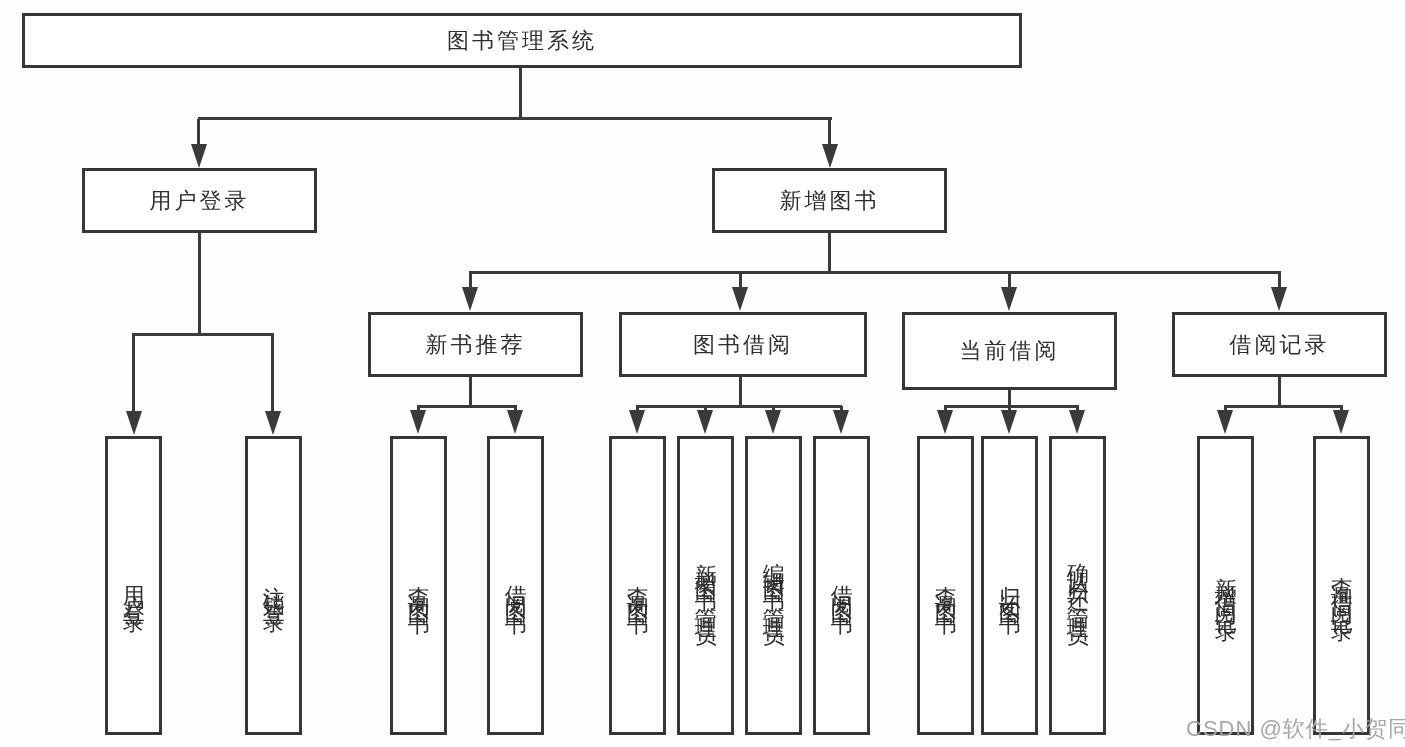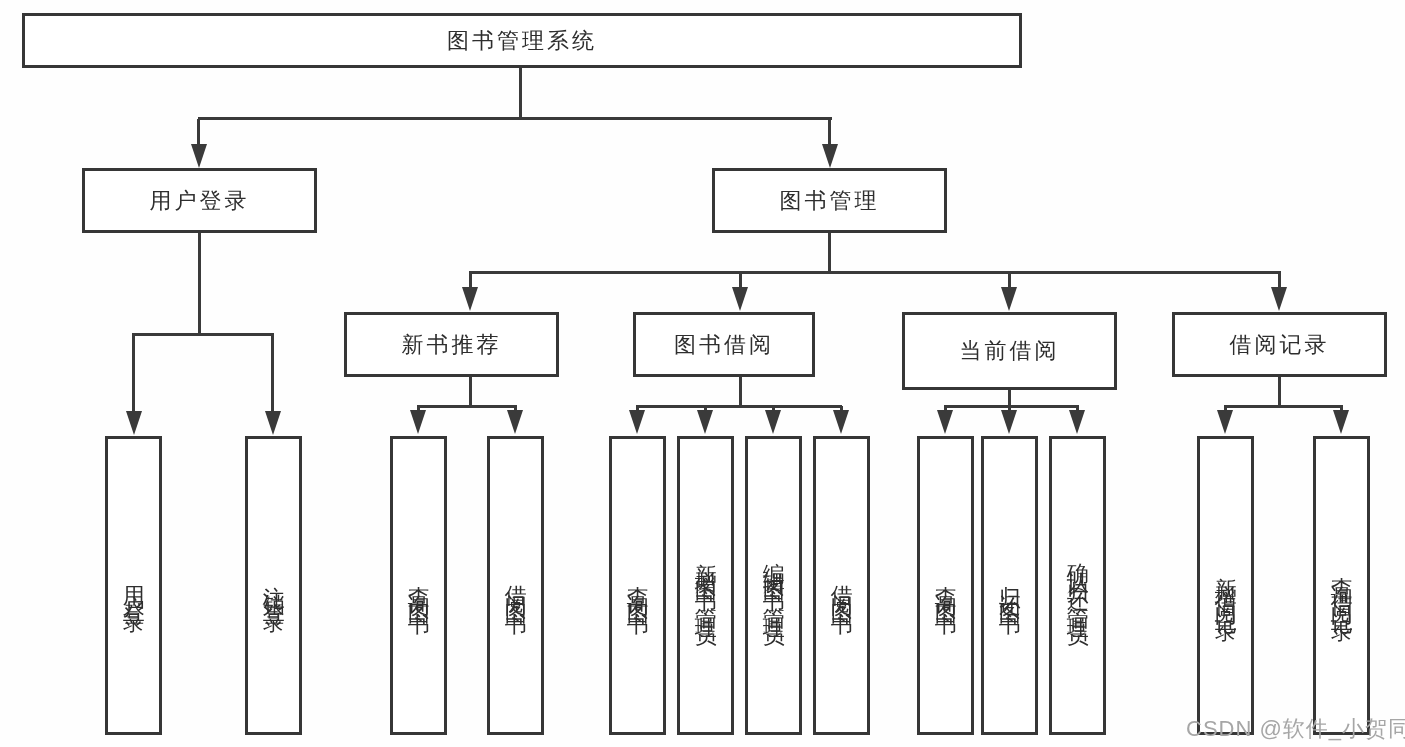--- a/index.html
+++ b/index.html
@@ -96,27 +96,27 @@
   <div class="ah" style="left:1333px;top:410px;"></div>
 
   <div class="box hbox" style="left:22px;top:13px;width:1000px;height:55px;">
     <span>图书管理系统</span>
   </div>
 
   <div class="box hbox" style="left:82px;top:168px;width:235px;height:65px;">
     <span>用户登录</span>
   </div>
   <div class="box hbox" style="left:712px;top:168px;width:235px;height:65px;">
-    <span>图书管理</span>
+    <span>新增图书</span>
   </div>
 
-  <div class="box hbox" style="left:344px;top:312px;width:215px;height:65px;">
+  <div class="box hbox" style="left:368px;top:312px;width:215px;height:65px;">
     <span>新书推荐</span>
   </div>
-  <div class="box hbox" style="left:633px;top:312px;width:182px;height:65px;text-align:right;">
+  <div class="box hbox" style="left:619px;top:312px;width:248px;height:65px;text-align:right;">
     <span>图书借阅</span>
   </div>
   <div class="box hbox" style="left:902px;top:312px;width:215px;height:78px;">
     <span>当前借阅</span>
   </div>
   <div class="box hbox" style="left:1172px;top:312px;width:215px;height:65px;">
     <span>借阅记录</span>
   </div>
 
   <div class="box vbox" style="left:105px;">

